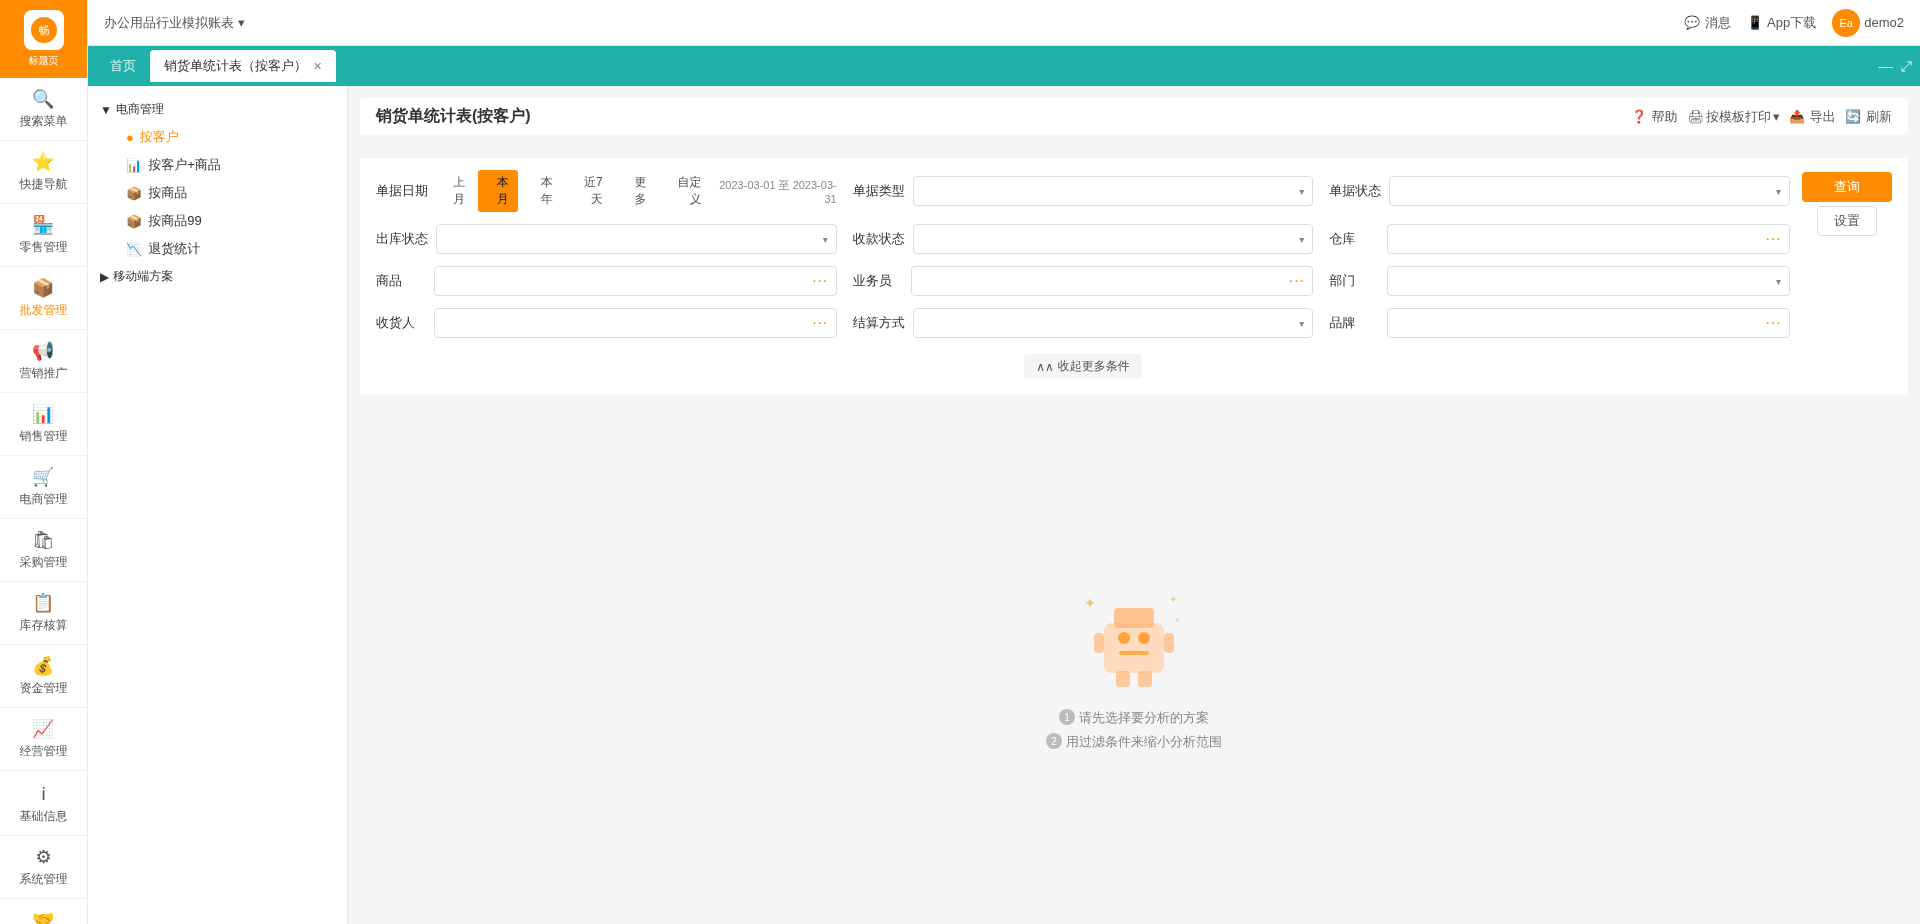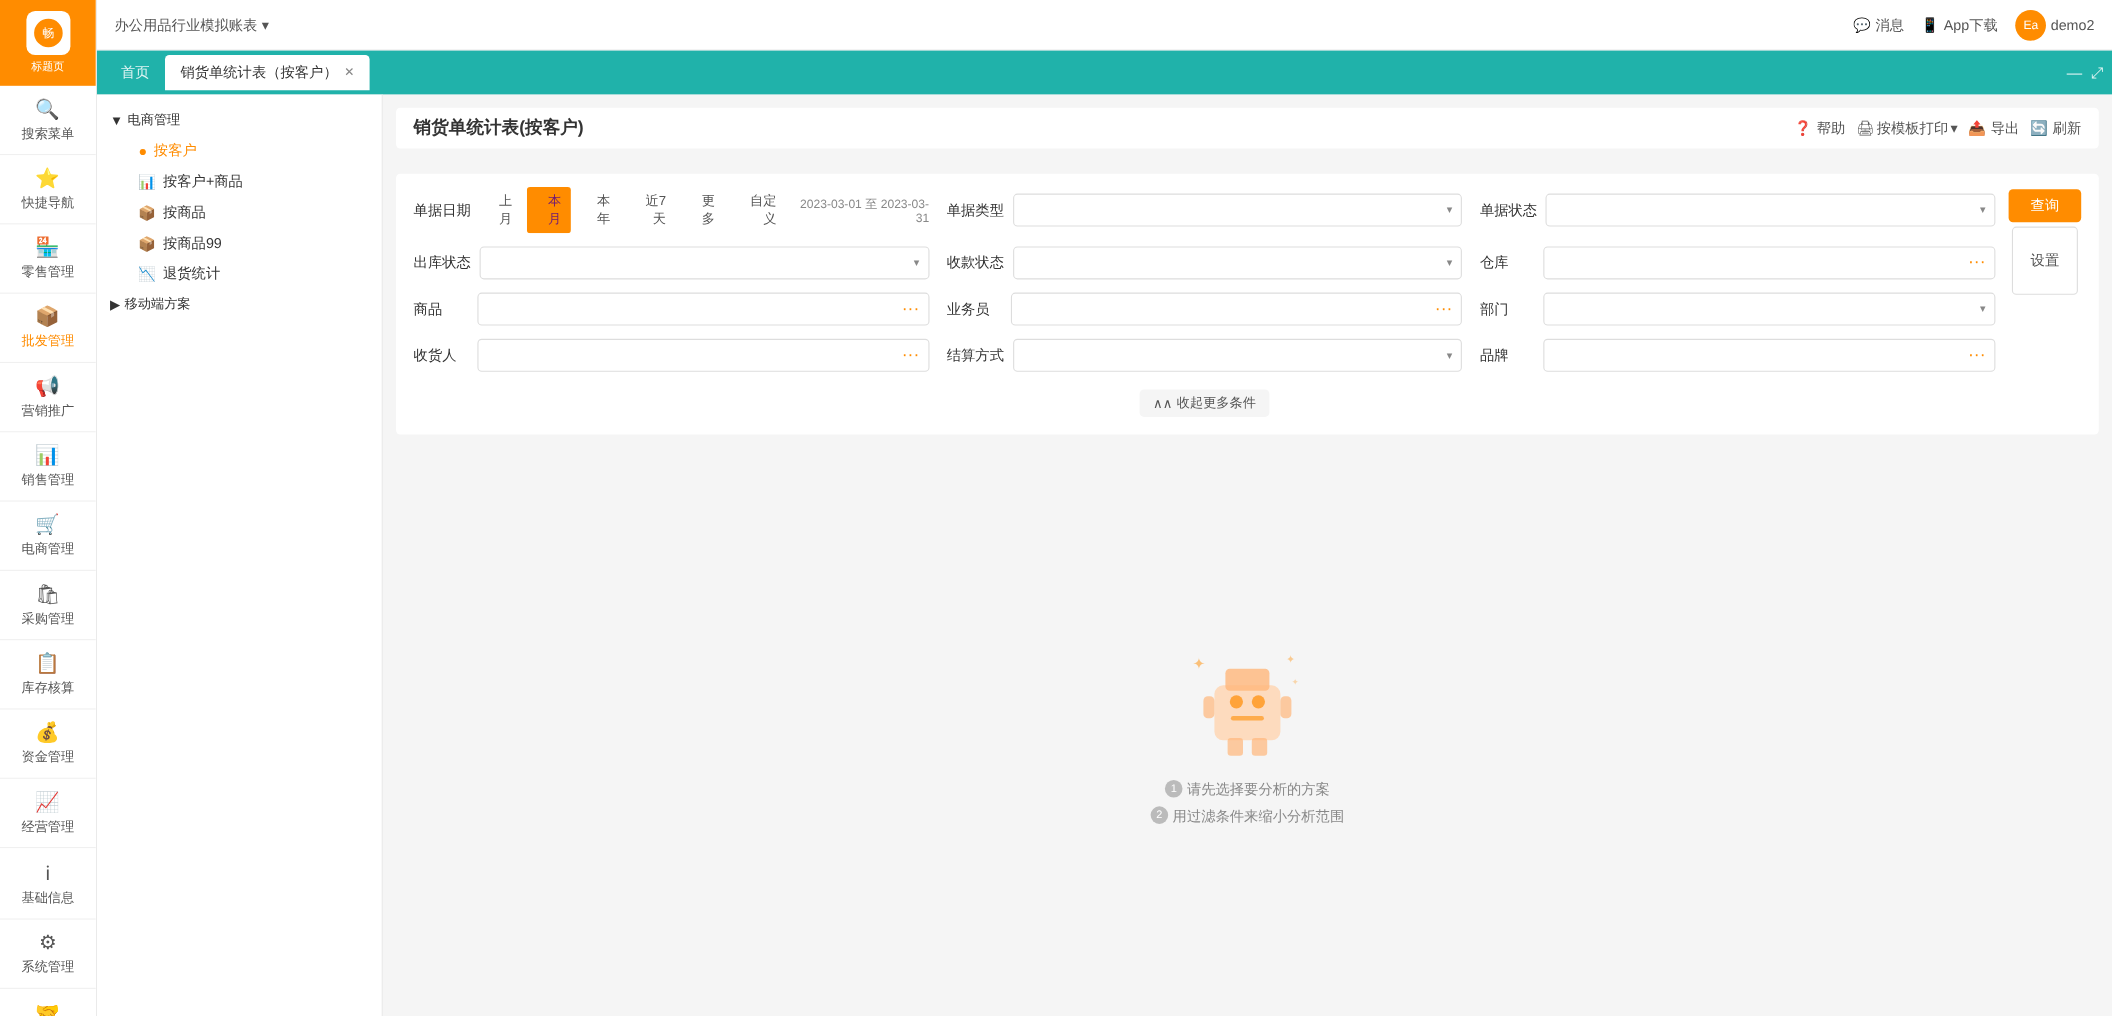--- a/index.html
+++ b/index.html
@@ -322,45 +322,45 @@
     .date-btn {
       padding: 3px 8px;
       border-radius: 3px;
       font-size: 12px;
       cursor: pointer;
       color: #555;
       border: 1px solid transparent;
     }
     .date-btn.active {
       background: #ff8c00;
-      color: #701a75;
+      color: #0f172a;
     }
     .date-range-text {
       font-size: 11px;
       color: #888;
       margin-left: 4px;
     }
 
     
     .btn-primary {
       background: #ff8c00;
       color: #fff;
       border: none;
       border-radius: 4px;
-      padding: 6px 20px;
+      padding: 6px 32px;
       font-size: 13px;
       cursor: pointer;
       white-space: nowrap;
     }
     .btn-default {
       background: #fff;
       color: #555;
       border: 1px solid #ddd;
       border-radius: 4px;
-      padding: 21px 16px;
+      padding: 5px 16px;
       font-size: 13px;
       cursor: pointer;
       white-space: nowrap;
     }
 
     
     .collapse-bar {
       display: flex;
       justify-content: center;
       padding: 4px 0;

